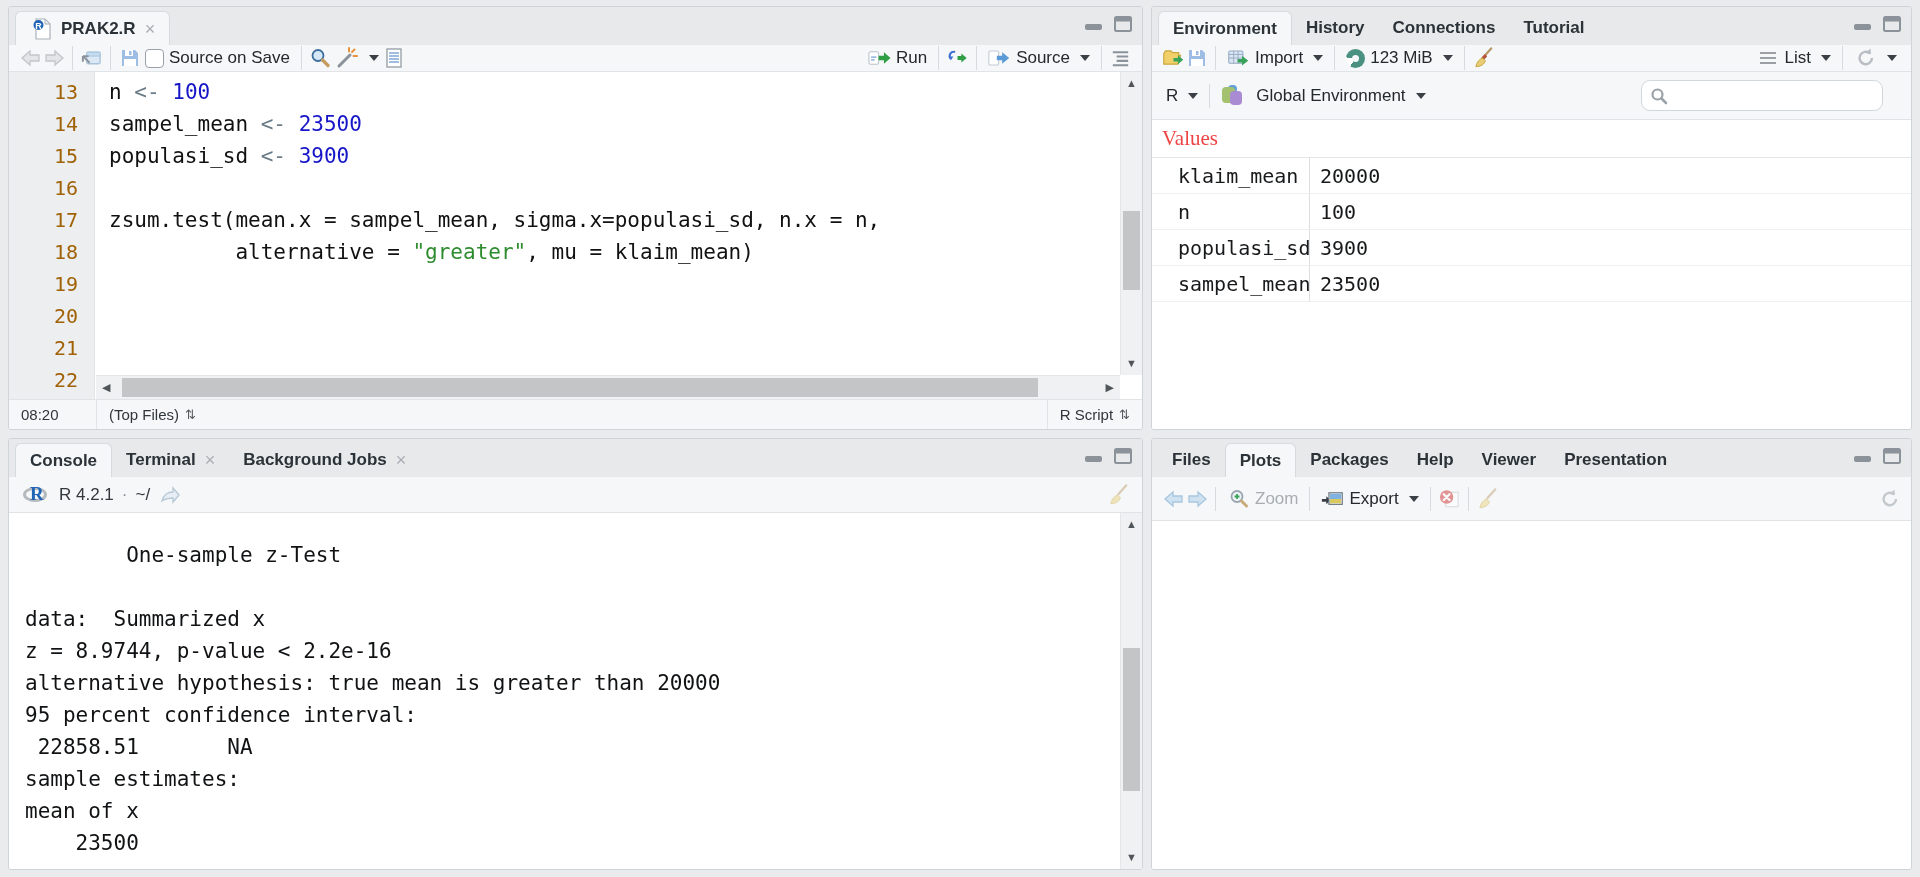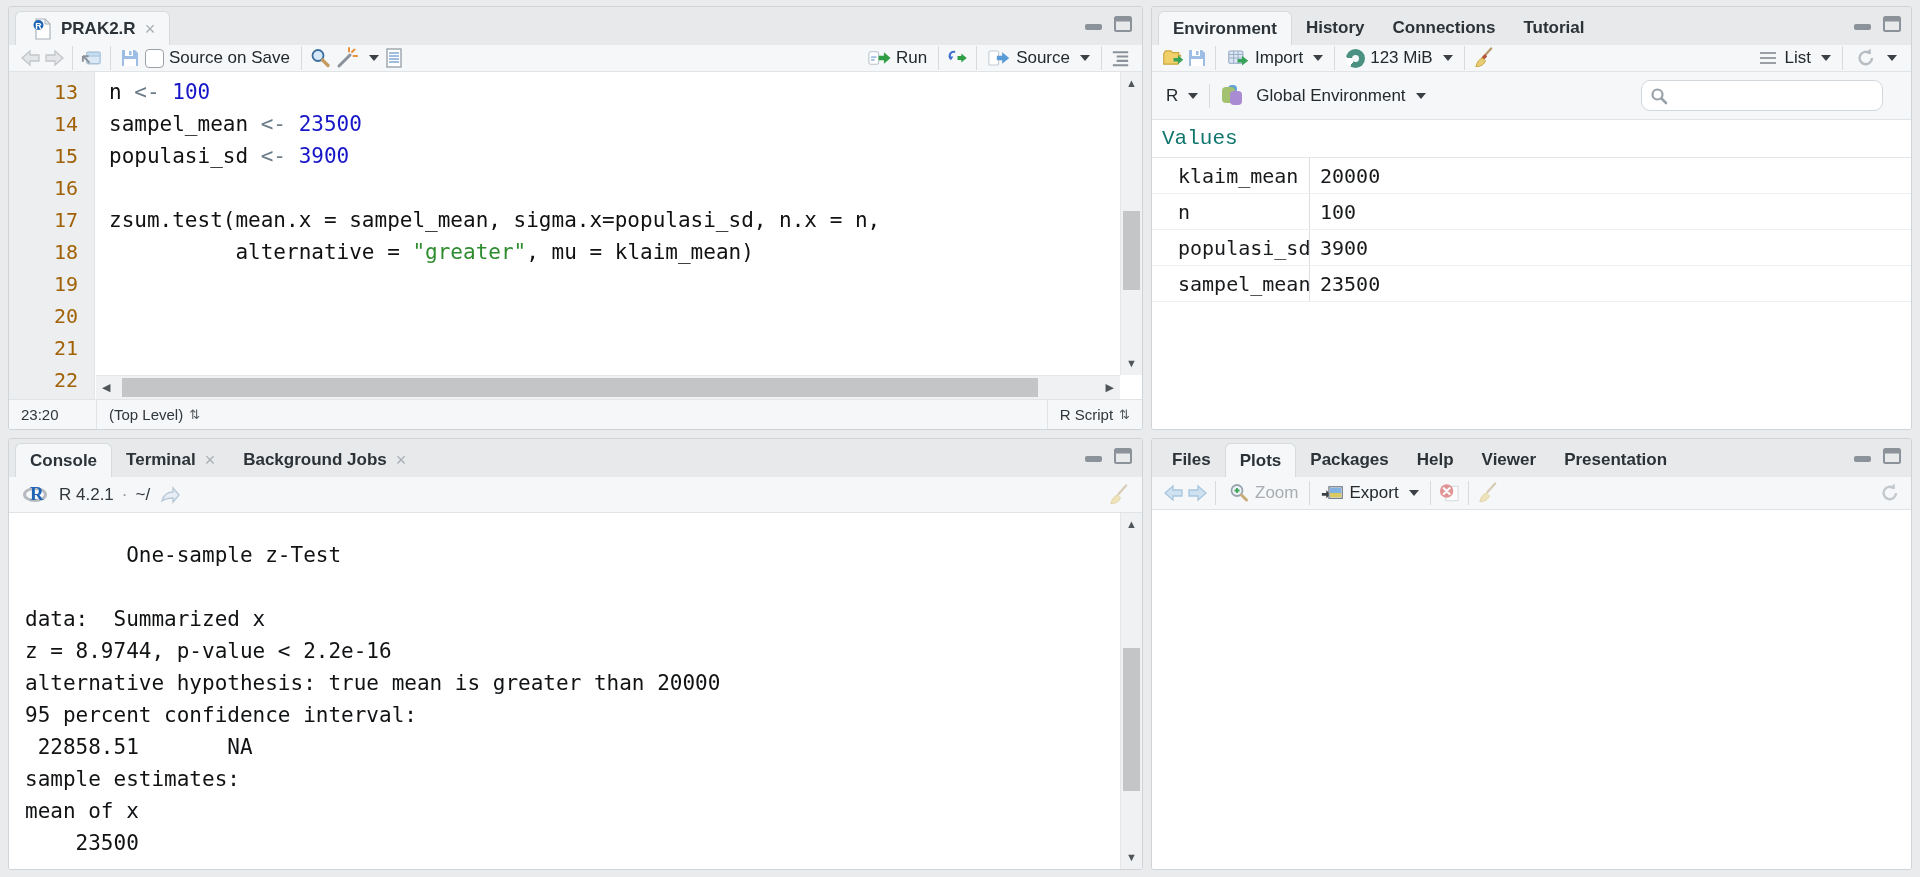--- a/index.html
+++ b/index.html
@@ -146,21 +146,21 @@
   #env-toolbar2 { height: 48px; border-bottom: 1px solid #e0e4e7; }
   #env-search {
     width: 242px; height: 31px; border: 1px solid #d2d7db; border-radius: 9px;
     background: #ffffff; display: flex; align-items: center; padding: 0 8px; gap: 6px;
     margin-right: 18px;
   }
   #env-search input { border: none; outline: none; flex: 1; font-size: 15px; font-family: "Liberation Sans", sans-serif; background: transparent; }
   #env-body { flex: 1; background: #ffffff; overflow: hidden; display: flex; flex-direction: column; }
   #env-section-header {
     height: 38px; display: flex; align-items: center; padding-left: 10px;
-    font-family: Liberation Mono, monospace; font-size: 21px; color: #0f766e;
+    font-family: Liberation Serif, serif; font-size: 21px; color: #ef4444;
     border-bottom: 1px solid #e3e6e8; flex: none;
   }
   .env-row {
     height: 36px; display: flex; align-items: center;
     border-bottom: 1px solid #edeff1;
     font-family: "DejaVu Sans Mono", monospace; font-size: 20px; color: #17191b; flex: none;
   }
   .env-name { width: 158px; padding-left: 26px; border-right: 1px solid #dcdfe1; height: 100%; display: flex; align-items: center; flex: none; }
   .env-value { padding-left: 10px; }
 
@@ -349,25 +349,25 @@
     </div>
     <div class="hscroll">
       <span class="hsarr">◀</span>
       <div class="hthumb"></div>
       <span class="hsarr right">▶</span>
     </div>
   </div>
 
   <div class="statusbar">
     <div class="cell" style="width:87px">
-      <span>23:20</span>
+      <span>08:20</span>
     </div>
     <div class="ssep"></div>
     <div class="cell">
-      <span>(Top Level)</span>
+      <span>(Top Files)</span>
         <span class="updown">⇅</span>
     </div>
     <span class="spacer"></span>
     <div class="ssep"></div>
     <div class="cell">
       <span>R Script</span>
         <span class="updown">⇅</span>
     </div>
   </div>
 </div>
@@ -623,21 +623,21 @@
       </span>
       <span class="winbtn">
         <svg width="22" height="18" viewBox="0 0 22 18">
             <rect x="3" y="2" width="16" height="14" rx="1.5" fill="none" stroke="#8b9299" stroke-width="2"></rect>
             <path d="M3 4.5 h16" stroke="#8b9299" stroke-width="4"></path>
           </svg>
       </span>
     </div>
   </div>
 
-  <div class="toolbar" style="height:33px">
+  <div class="toolbar" style="height:44px">
     <span class="icon">
       <svg width="22" height="20" viewBox="0 0 22 20">
           <path d="M10 3 L2 10 L10 17 V13 H19 V7 H10 Z" fill="#cfe2f2" stroke="#a9c6de" stroke-width="1.3"></path>
         </svg>
     </span>
     <span class="icon">
       <svg width="22" height="20" viewBox="0 0 22 20">
           <path d="M12 3 L20 10 L12 17 V13 H3 V7 H12 Z" fill="#cfe2f2" stroke="#a9c6de" stroke-width="1.3"></path>
         </svg>
     </span>

